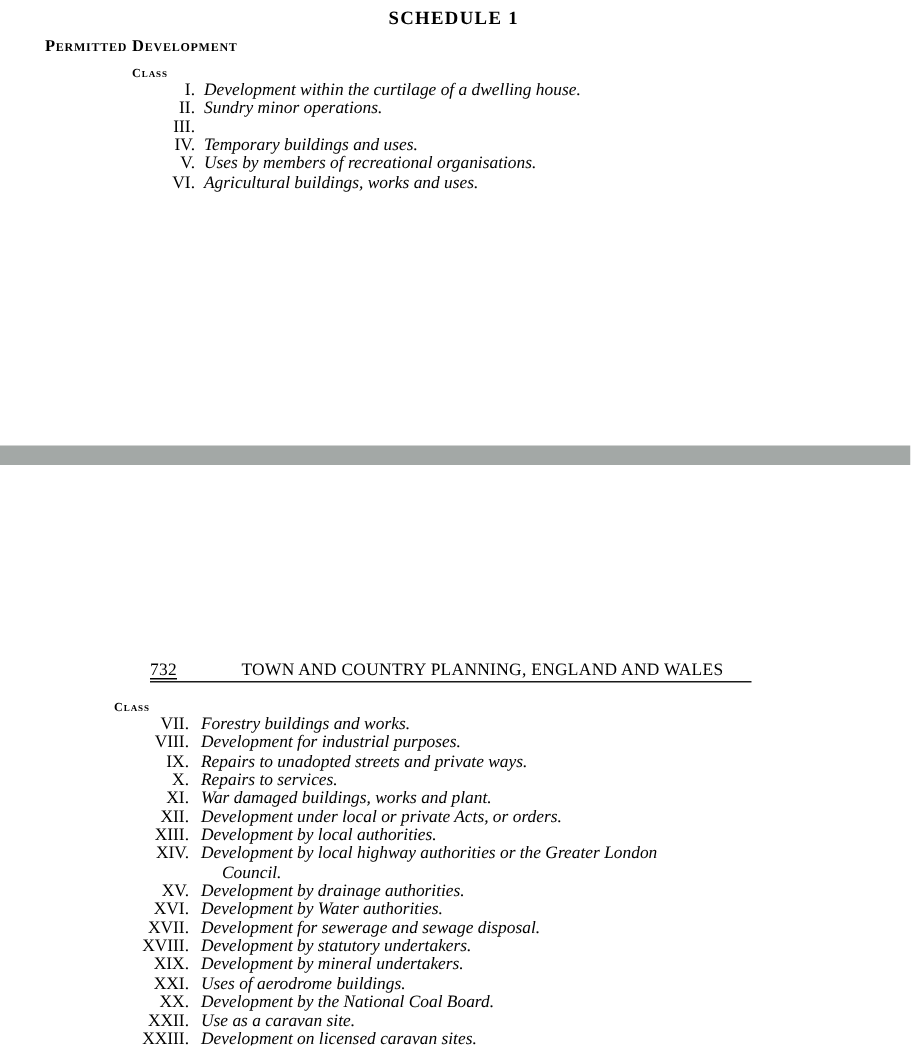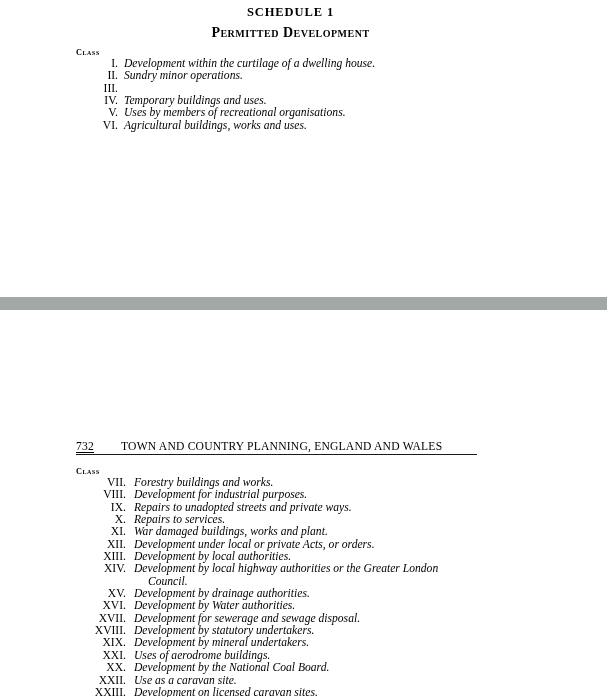--- a/index.html
+++ b/index.html
@@ -13,37 +13,37 @@
     font-family: "Liberation Serif", "DejaVu Serif", serif;
     color: #000000;
     position: relative;
     overflow: hidden;
     -webkit-font-smoothing: none;
   }
 
   
   .page-top {
     position: absolute;
-    left: 0;
+    left: 12px;
     top: 0;
     width: 563px;
   }
 
   .schedule-title {
     text-align: center;
     font-size: 12.5px;
     letter-spacing: 0.9px;
     font-weight: 700;
     margin-top: 5px;
     margin-left: 18px;
   }
 
   .schedule-subtitle {
-    text-align: center;
-    font-size: 14px;
+    text-align: left;
+    font-size: 11px;
     font-weight: 700;
     font-variant: small-caps;
     letter-spacing: 0.5px;
     margin-top: 5px;
     margin-left: 18px;
   }
 
   .class-label {
     font-size: 8.2px;
     font-weight: 700;
@@ -109,26 +109,27 @@
   .page-bottom {
     position: absolute;
     left: 0;
     top: 440px;
     width: 607px;
   }
 
   .running-head {
     display: flex;
     align-items: center;
-    margin-left: 76px;
+    margin-left: 100px;
     width: 401px;
     border-bottom: 1.3px solid #1a1a1a;
     padding-bottom: 1px;
     font-size: 11.6px;
     letter-spacing: 0.2px;
+    gap: 16px;
   }
   .folio {
     flex: 0 0 auto;
     text-decoration: underline;
     text-underline-offset: 2px;
   }
   .running-title {
     flex: 1 1 auto;
     margin-left: 27px;
     white-space: nowrap;

